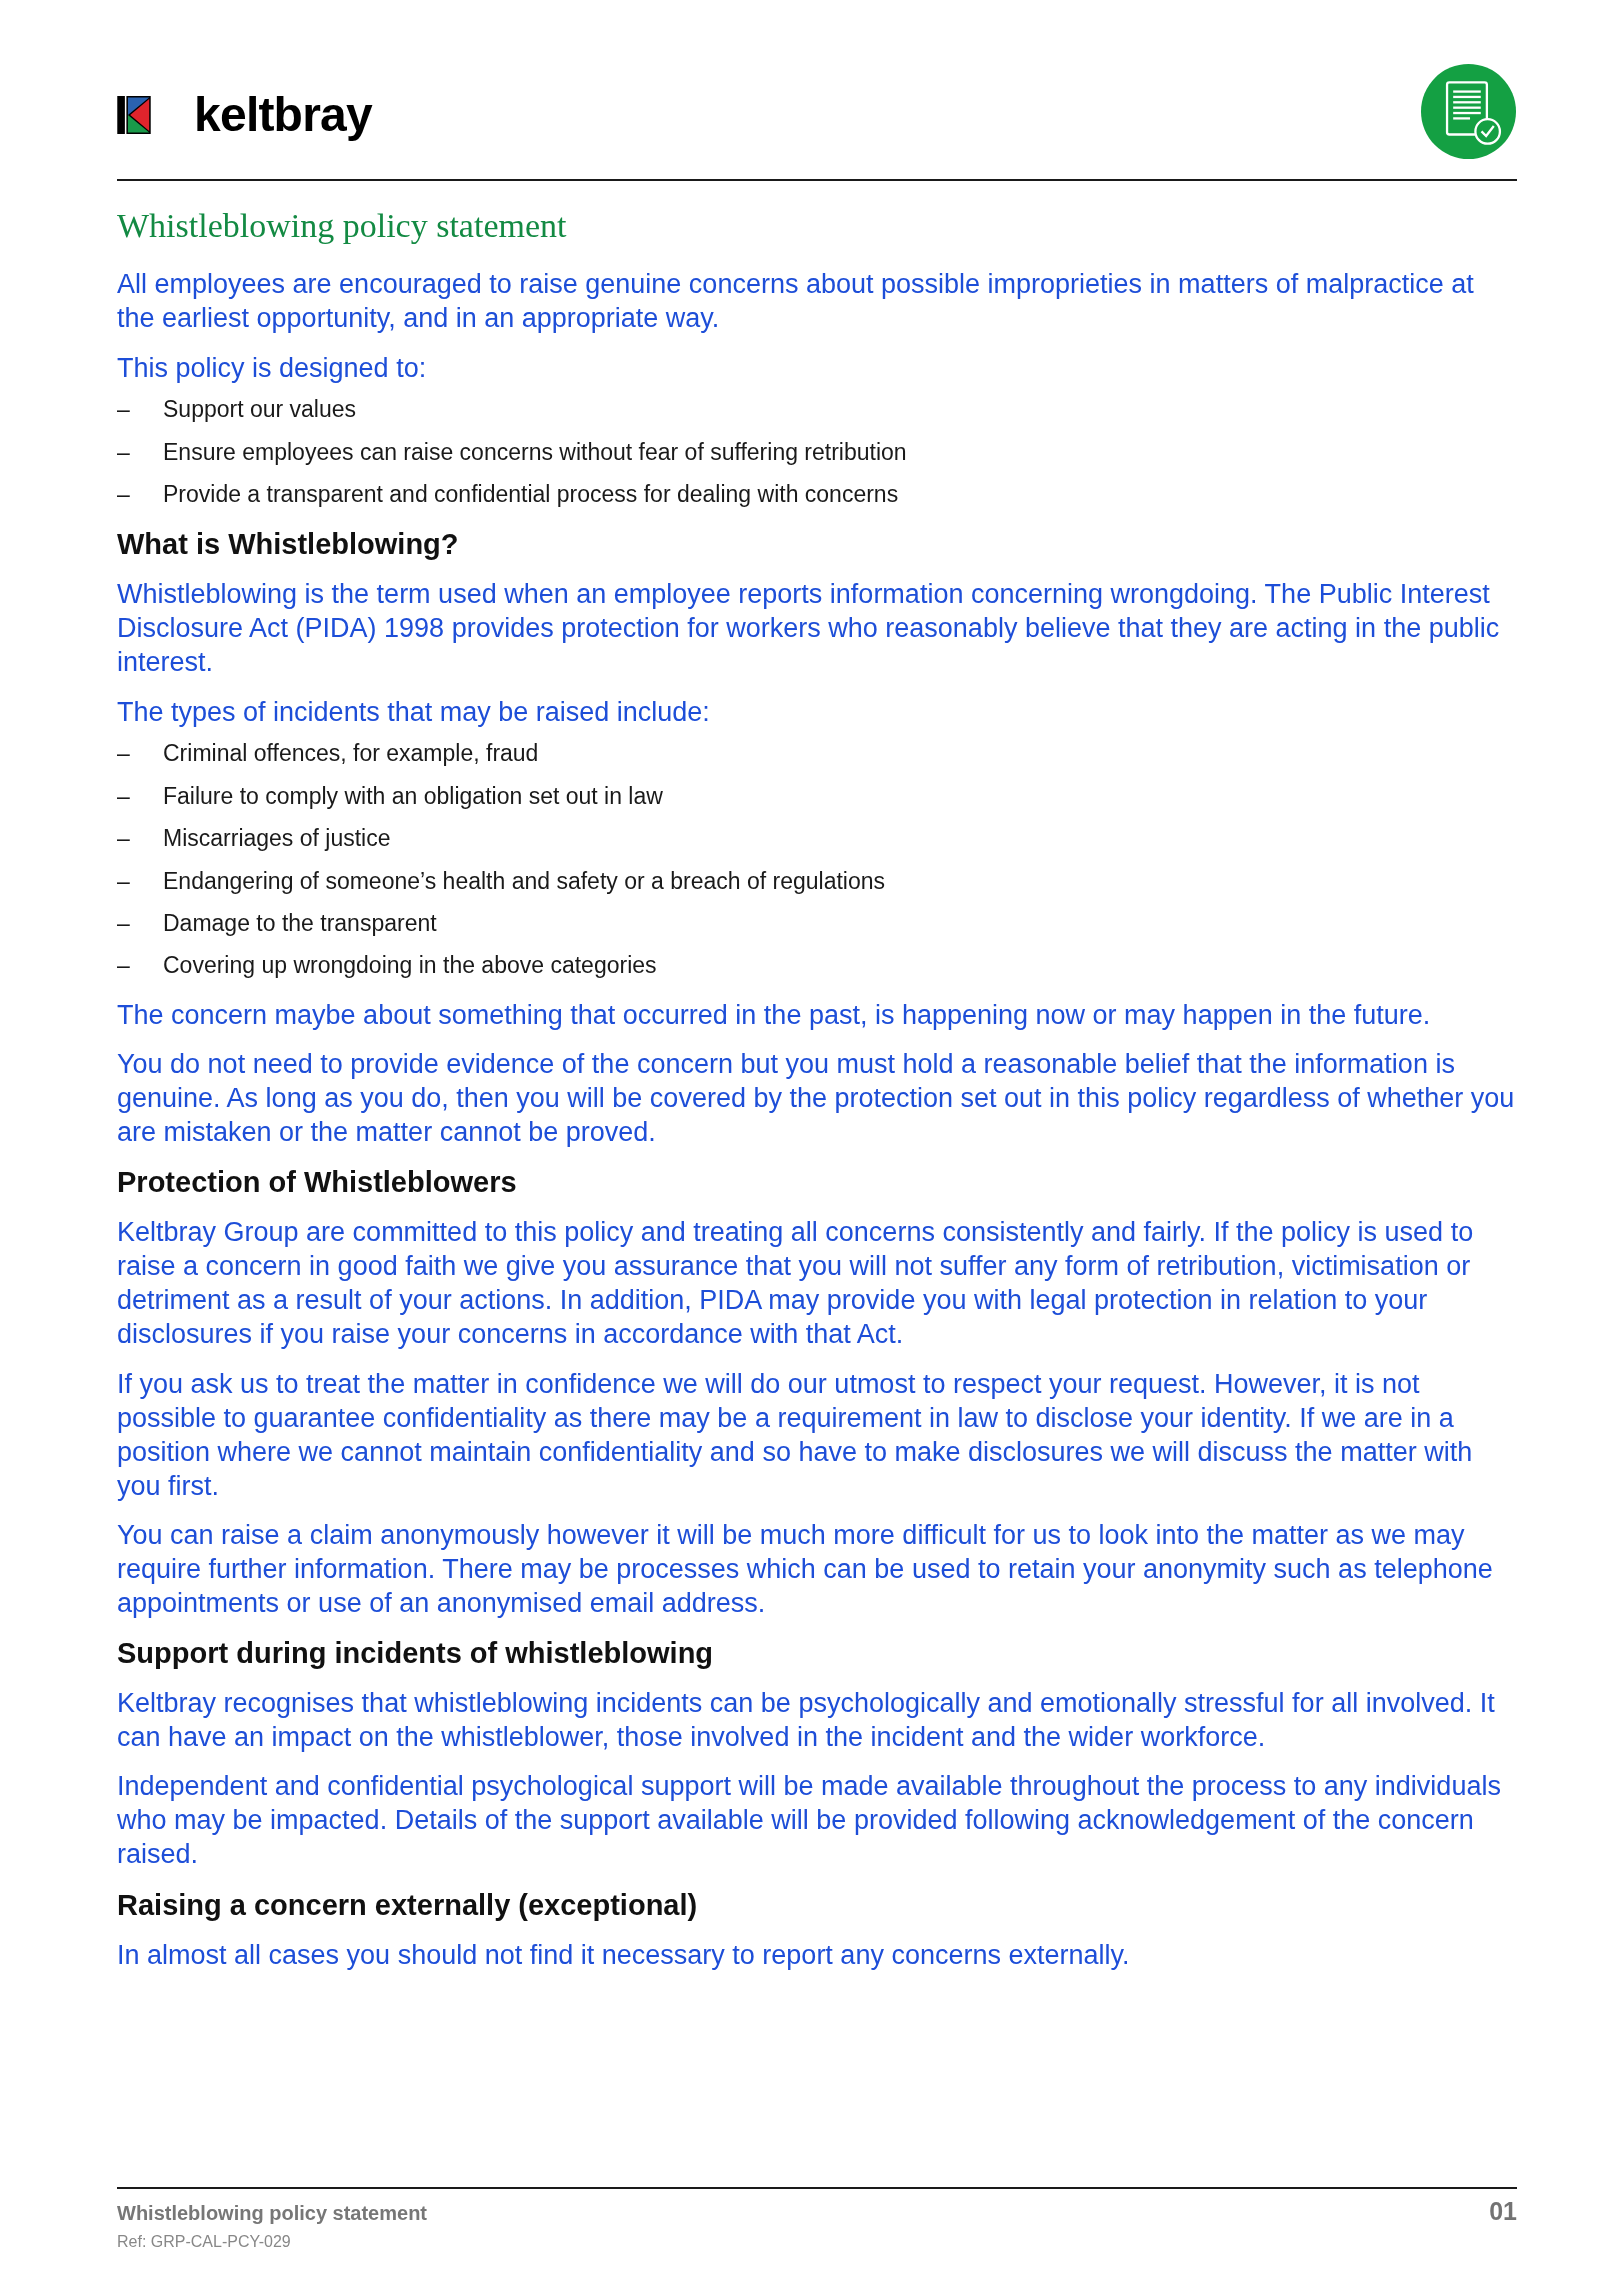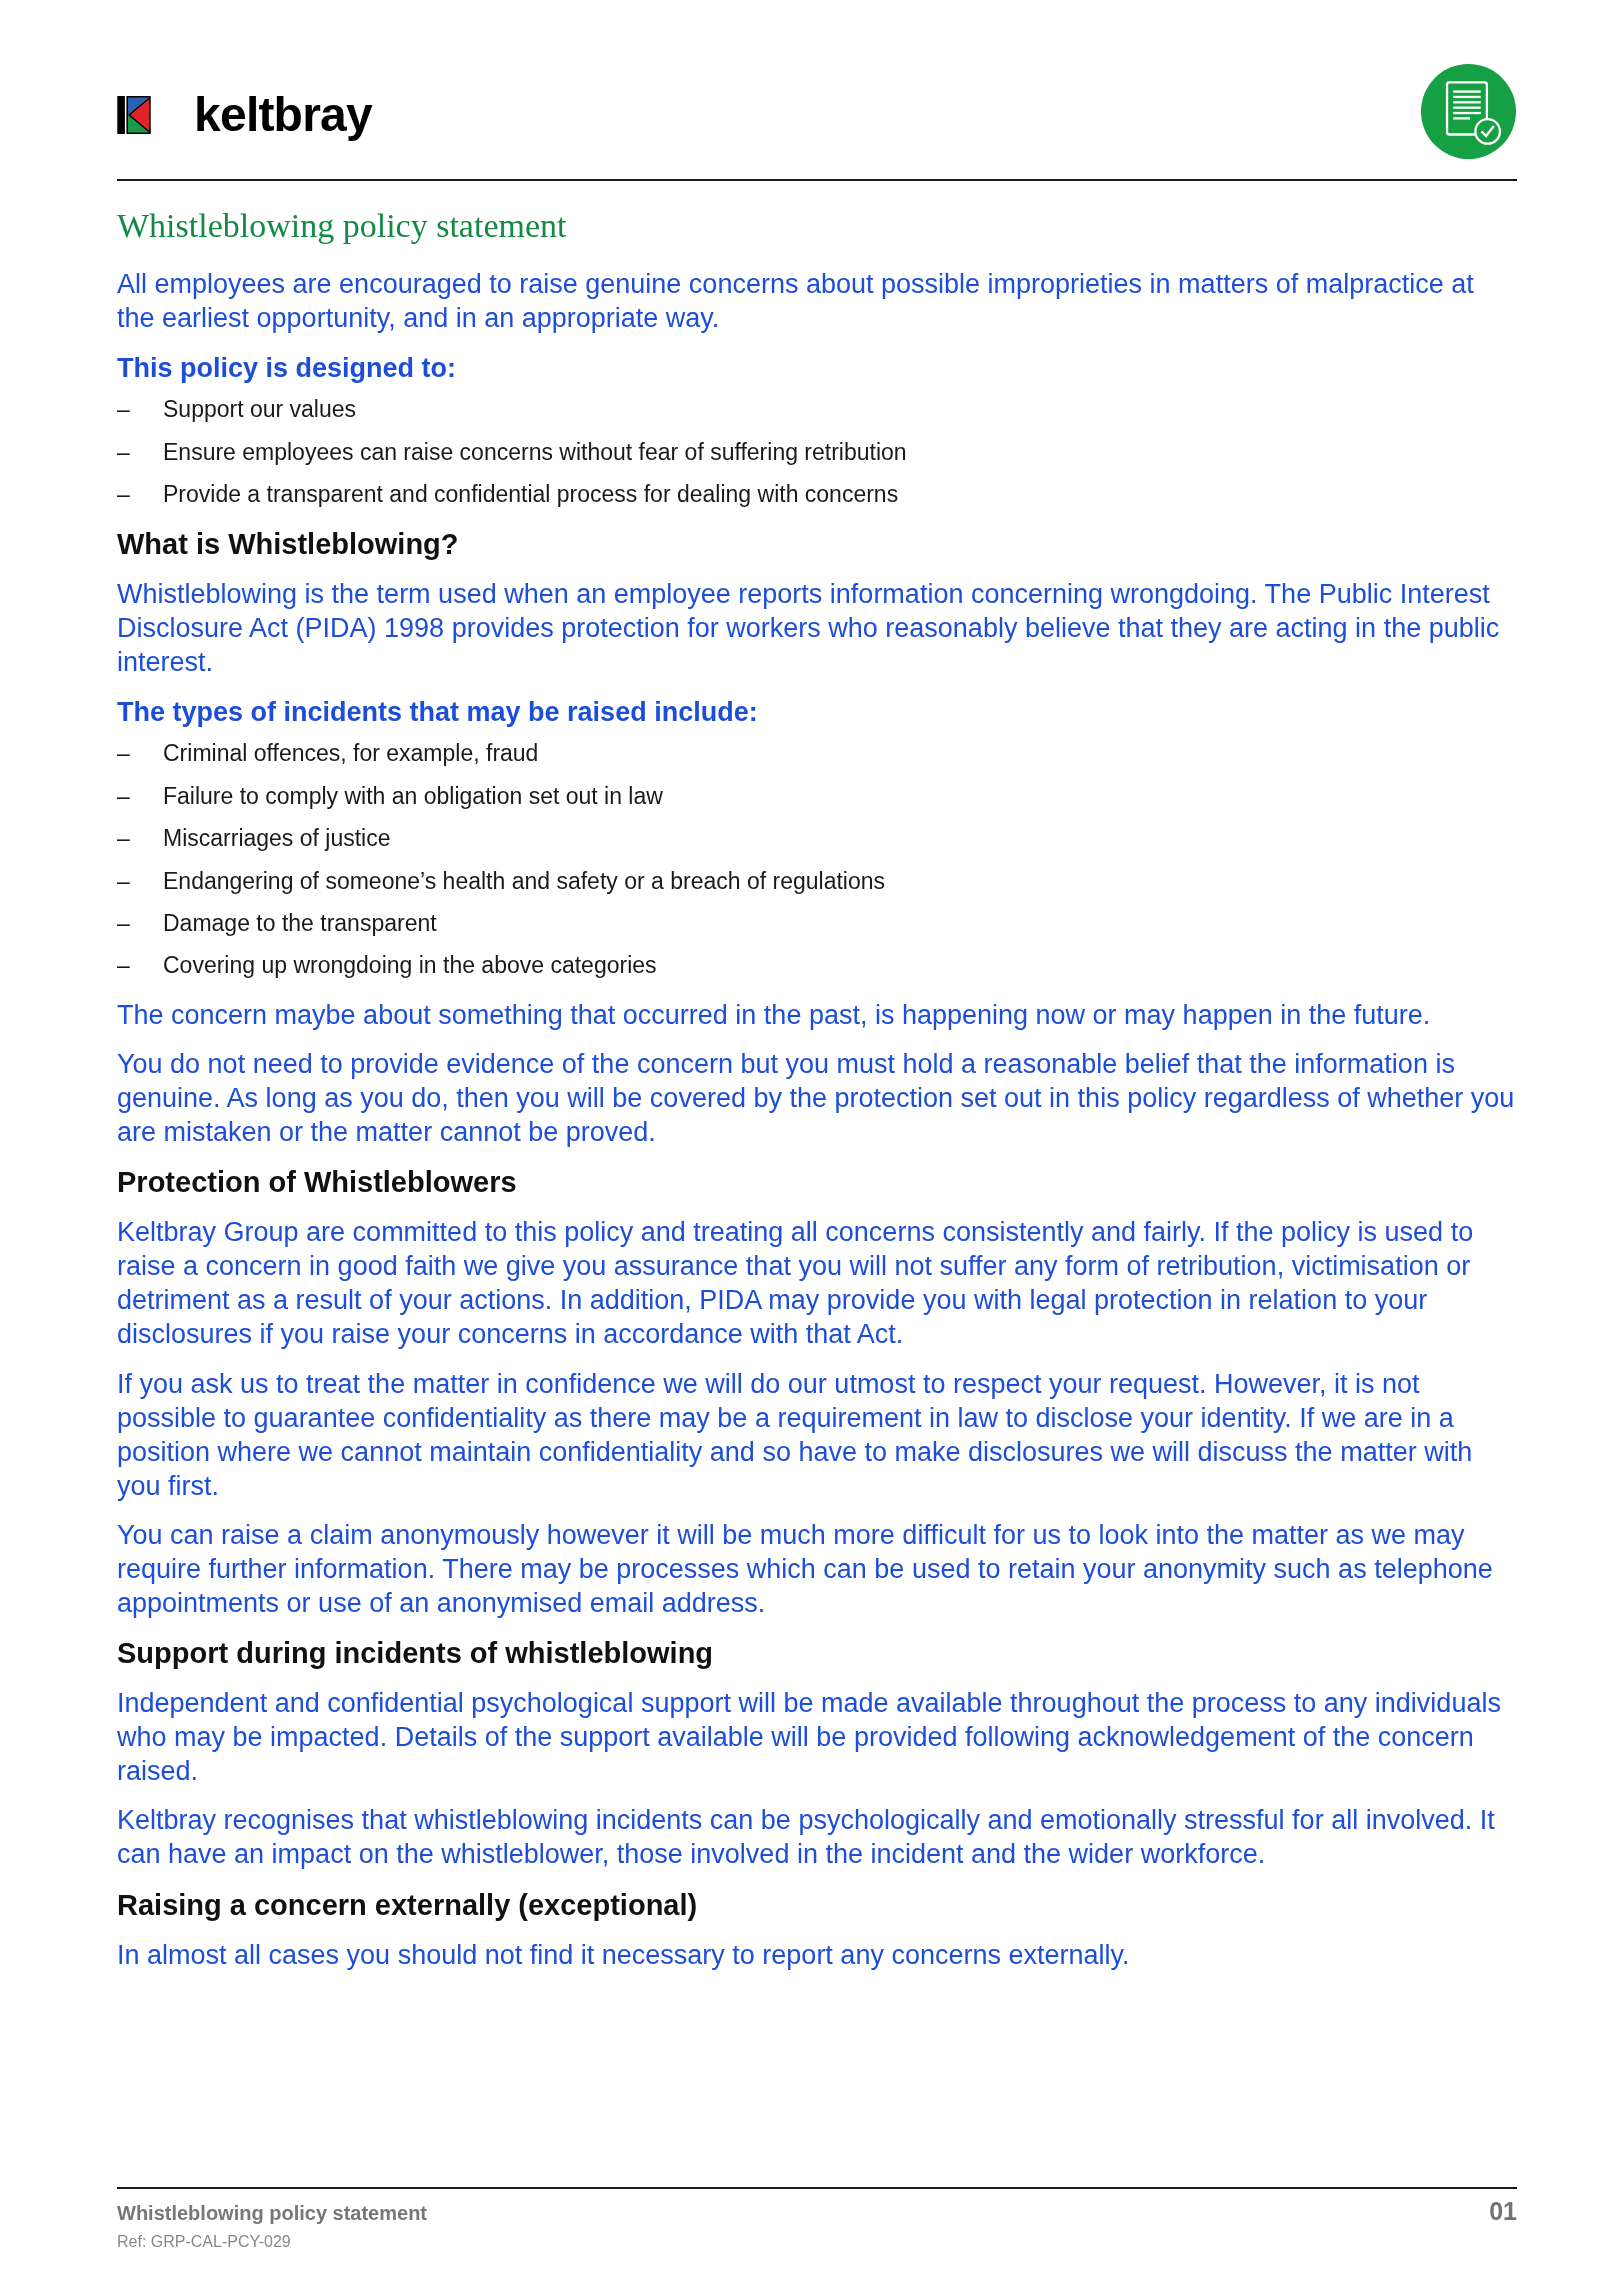--- a/index.html
+++ b/index.html
@@ -15,21 +15,21 @@
     .logo-text { font-family: "Liberation Sans", sans-serif; font-weight: 700; font-size: 48px;
       letter-spacing: -0.8px; color: #000; line-height: 1; margin-left: 40px; }
     .doc-icon { position: absolute; left: 1304px; top: 64px; width: 95px; height: 95px; }
     .rule-top { position: absolute; left: 0; top: 179px; width: 1400px; height: 2.3px; background: #1a1a1a; }
 
     
     .content { position: absolute; left: 0; top: 207px; width: 1400px; }
     .title { font-family: "Liberation Serif", serif; color: #138a43; font-size: 34px; font-weight: 400;
       margin: 0 0 23px 0; line-height: 1.1; }
     p { font-size: 27px; line-height: 34px; margin: 0 0 15.3px 0; color: #1d4ed8; }
-    p.tight { margin-bottom: 7.7px; font-weight: bold; }
+    p.tight { margin-bottom: 7.7px; }
     ul.dash { list-style: none; padding: 0; margin: 0 0 15.3px 0; }
     ul.dash li { font-size: 23px; line-height: 34px; margin-bottom: 8.4px; display: flex; }
     ul.dash li .dash-mark { width: 46px; flex: 0 0 46px; }
     h2 { font-size: 29px; font-weight: 700; margin: 14px 0 14px 0; line-height: 37px; color: #111; }
     b { font-weight: 700; }
 
     
     .rule-bottom { position: absolute; left: 0; top: 2187px; width: 1400px; height: 2.3px; background: #1a1a1a; }
     .footer-title { position: absolute; left: 0; top: 2202px; font-size: 20px; font-weight: 700; color: #777; }
     .footer-ref { position: absolute; left: 0; top: 2233px; font-size: 16px; color: #888; }
@@ -117,22 +117,22 @@
     </ul>
     <p>The concern maybe about something that occurred in the past, is happening now or may happen in the future.</p>
     <p>You do not need to provide evidence of the concern but you must hold a reasonable belief that the information is genuine. As long as you do, then you will be covered by the protection set out in this policy regardless of whether you are mistaken or the matter cannot be proved.</p>
 
     <h2>Protection of Whistleblowers</h2>
     <p>Keltbray Group are committed to this policy and treating all concerns consistently and fairly. If the policy is used to raise a concern in good faith we give you assurance that you will not suffer any form of retribution, victimisation or detriment as a result of your actions. In addition, PIDA may provide you with legal protection in relation to your disclosures if you raise your concerns in accordance with that Act.</p>
     <p>If you ask us to treat the matter in confidence we will do our utmost to respect your request. However, it is not possible to guarantee confidentiality as there may be a requirement in law to disclose your identity. If we are in a position where we cannot maintain confidentiality and so have to make disclosures we will discuss the matter with you first.</p>
     <p>You can raise a claim anonymously however it will be much more difficult for us to look into the matter as we may require further information. There may be processes which can be used to retain your anonymity such as telephone appointments or use of an anonymised email address.</p>
 
     <h2>Support during incidents of whistleblowing</h2>
+    <p>Keltbray recognises that whistleblowing incidents can be psychologically and emotionally stressful for all involved. It can have an impact on the whistleblower, those involved in the incident and the wider workforce.</p>
     <p>Independent and confidential psychological support will be made available throughout the process to any individuals who may be impacted. Details of the support available will be provided following acknowledgement of the concern raised.</p>
-    <p>Keltbray recognises that whistleblowing incidents can be psychologically and emotionally stressful for all involved. It can have an impact on the whistleblower, those involved in the incident and the wider workforce.</p>
 
     <h2>Raising a concern externally (exceptional)</h2>
     <p>In almost all cases you should not find it necessary to report any concerns externally.</p>
   </div>
 
   <div class="rule-bottom"></div>
   <div class="footer-title">Whistleblowing policy statement</div>
   <div class="footer-ref">Ref: GRP-CAL-PCY-029</div>
   <div class="page-num">01</div>
 </div>

